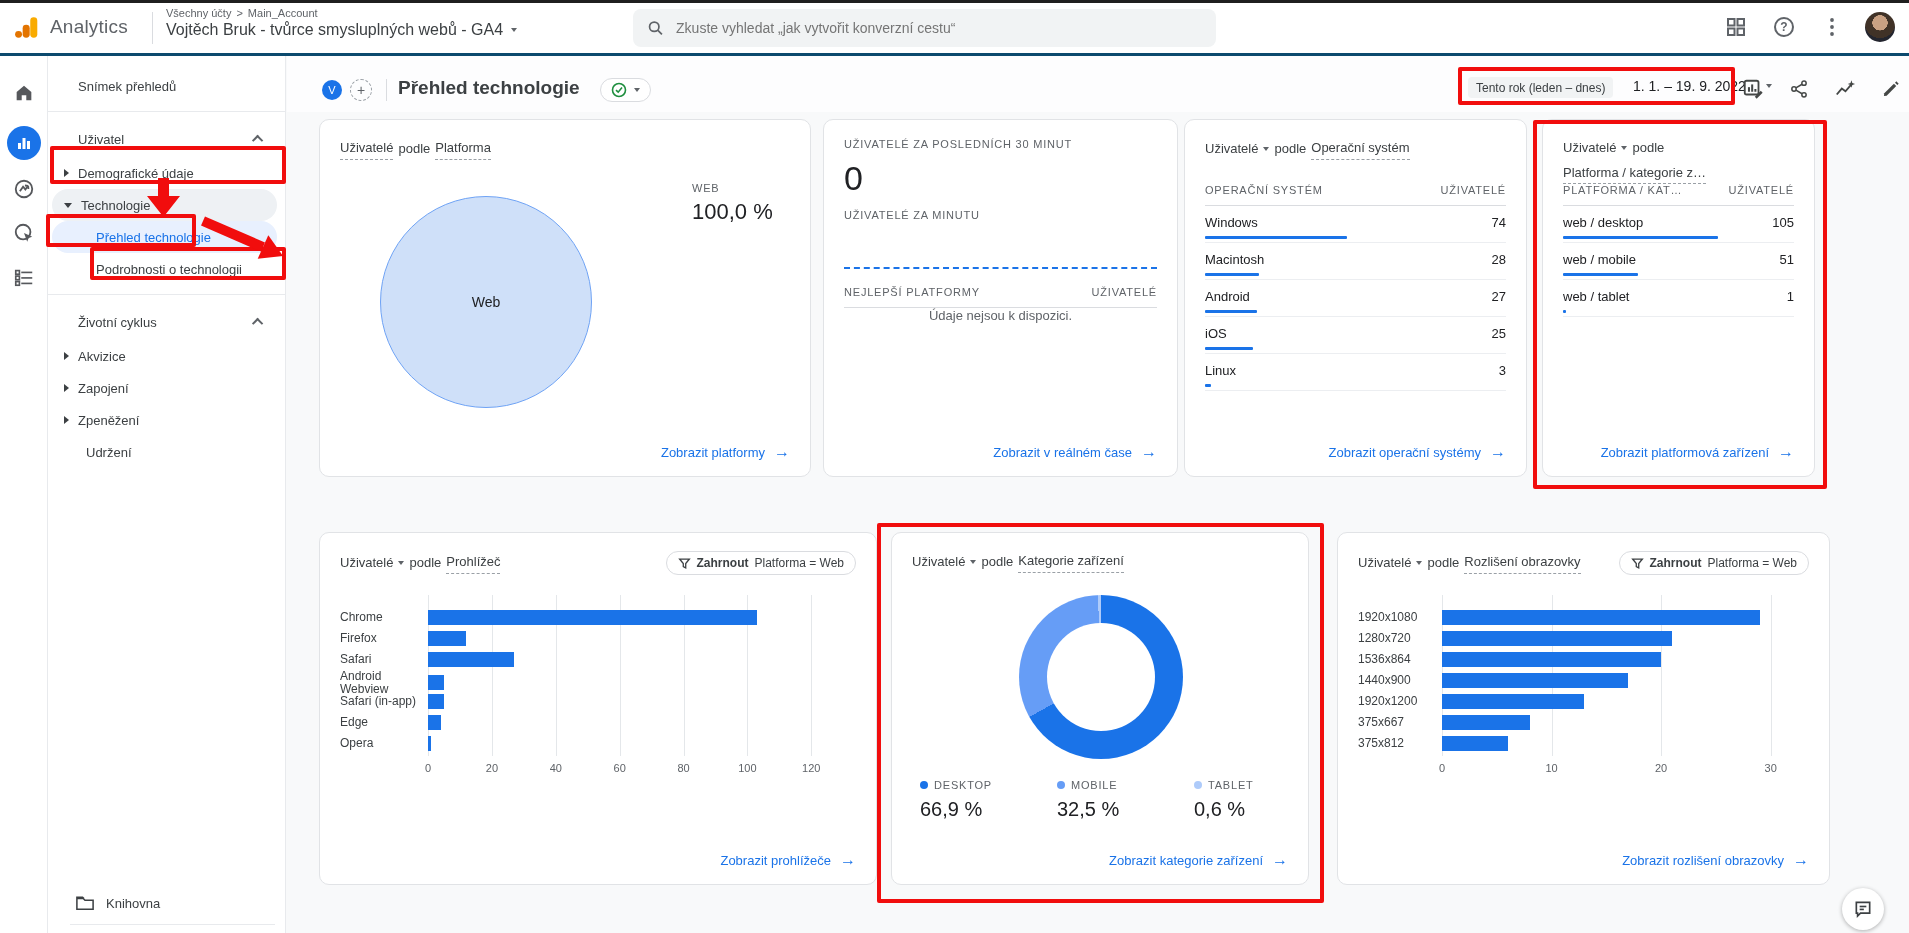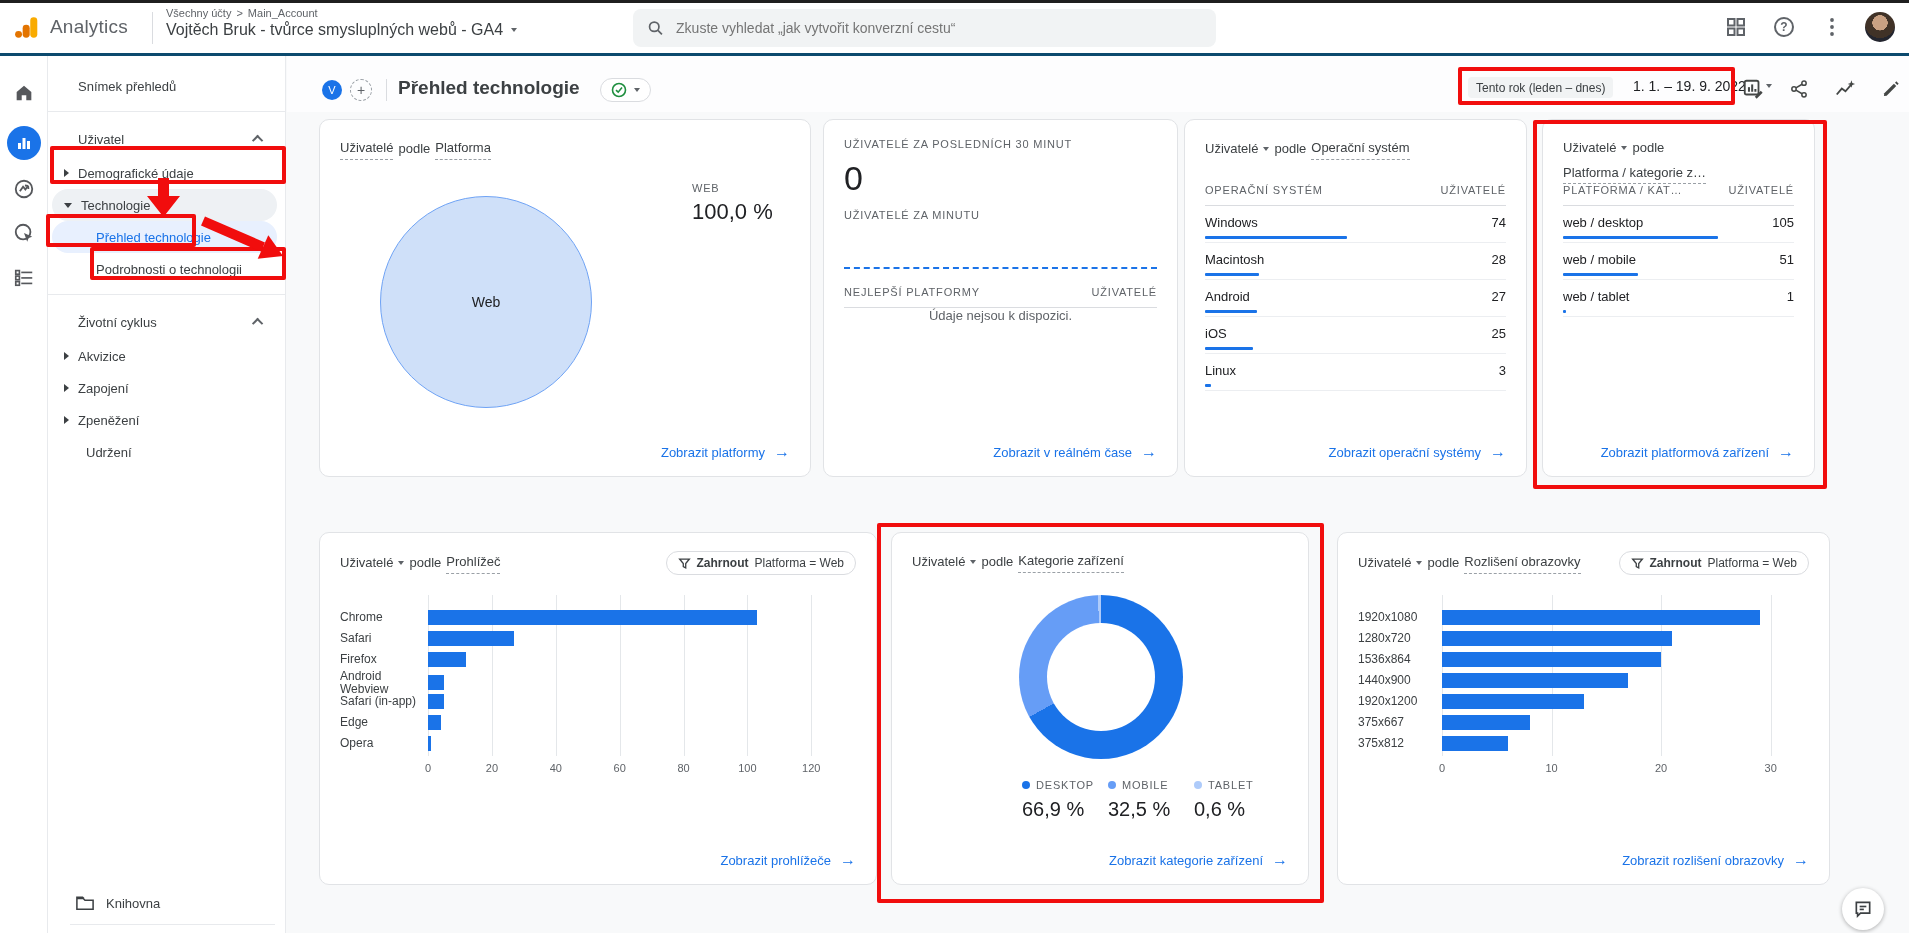--- a/index.html
+++ b/index.html
@@ -89,21 +89,21 @@
   .bc-row { display:grid; grid-template-columns:var(--labelw) 1fr; align-items:center; height:21px; position:relative; }
   .bc-label { font-size:12px; color:#3c4043; line-height:1.05; padding-right:10px; }
   .bc-track { position:relative; height:15px; }
   .bc-bar { position:absolute; left:0; top:0; height:100%; background:#1a73e8; }
   .bc-axis { position:relative; height:24px; margin-left:var(--labelw); }
   .bc-axis span { position:absolute; transform:translateX(-50%); font-size:11px; color:#5f6368; top:8px; }
 
   
   .donut { position:absolute; left:127px; top:62px; width:164px; height:164px; border-radius:50%; }
   .donut::after { content:""; position:absolute; inset:28px; background:#fff; border-radius:50%; }
-  .legend { position:absolute; left:28px; right:28px; top:246px; display:flex; justify-content:flex-end; }
+  .legend { position:absolute; left:28px; right:28px; top:246px; display:flex; justify-content:space-between; }
   .leg-item { display:flex; flex-direction:column; gap:7px; min-width:86px; }
   .leg-head { display:flex; align-items:center; gap:6px; }
   .leg-dot { width:8px; height:8px; border-radius:50%; }
   .leg-val { font-size:20px; color:#202124; }
 
   
   .ann-box { position:absolute; border:4px solid #f10d0d; border-radius:2px; z-index:30; pointer-events:none; }
   .ann-arrow { position:absolute; z-index:31; pointer-events:none; }
 
   
@@ -466,29 +466,29 @@
           <i style="left:74.63%"></i>
           <i style="left:89.55%"></i>
         </div>
         <div class="bc-row">
          <span class="bc-label">Chrome</span>
          <span class="bc-track">
             <span class="bc-bar" style="width:76.87%"></span>
           </span>
        </div>
         <div class="bc-row">
+         <span class="bc-label">Firefox</span>
+         <span class="bc-track">
+            <span class="bc-bar" style="width:8.96%"></span>
+          </span>
+       </div>
+        <div class="bc-row">
          <span class="bc-label">Safari</span>
          <span class="bc-track">
             <span class="bc-bar" style="width:20.15%"></span>
-          </span>
-       </div>
-        <div class="bc-row">
-         <span class="bc-label">Firefox</span>
-         <span class="bc-track">
-            <span class="bc-bar" style="width:8.96%"></span>
           </span>
        </div>
         <div class="bc-row">
          <span class="bc-label">Android Webview</span>
          <span class="bc-track">
             <span class="bc-bar" style="width:3.73%"></span>
           </span>
        </div>
         <div class="bc-row">
          <span class="bc-label">Safari (in-app)</span>

